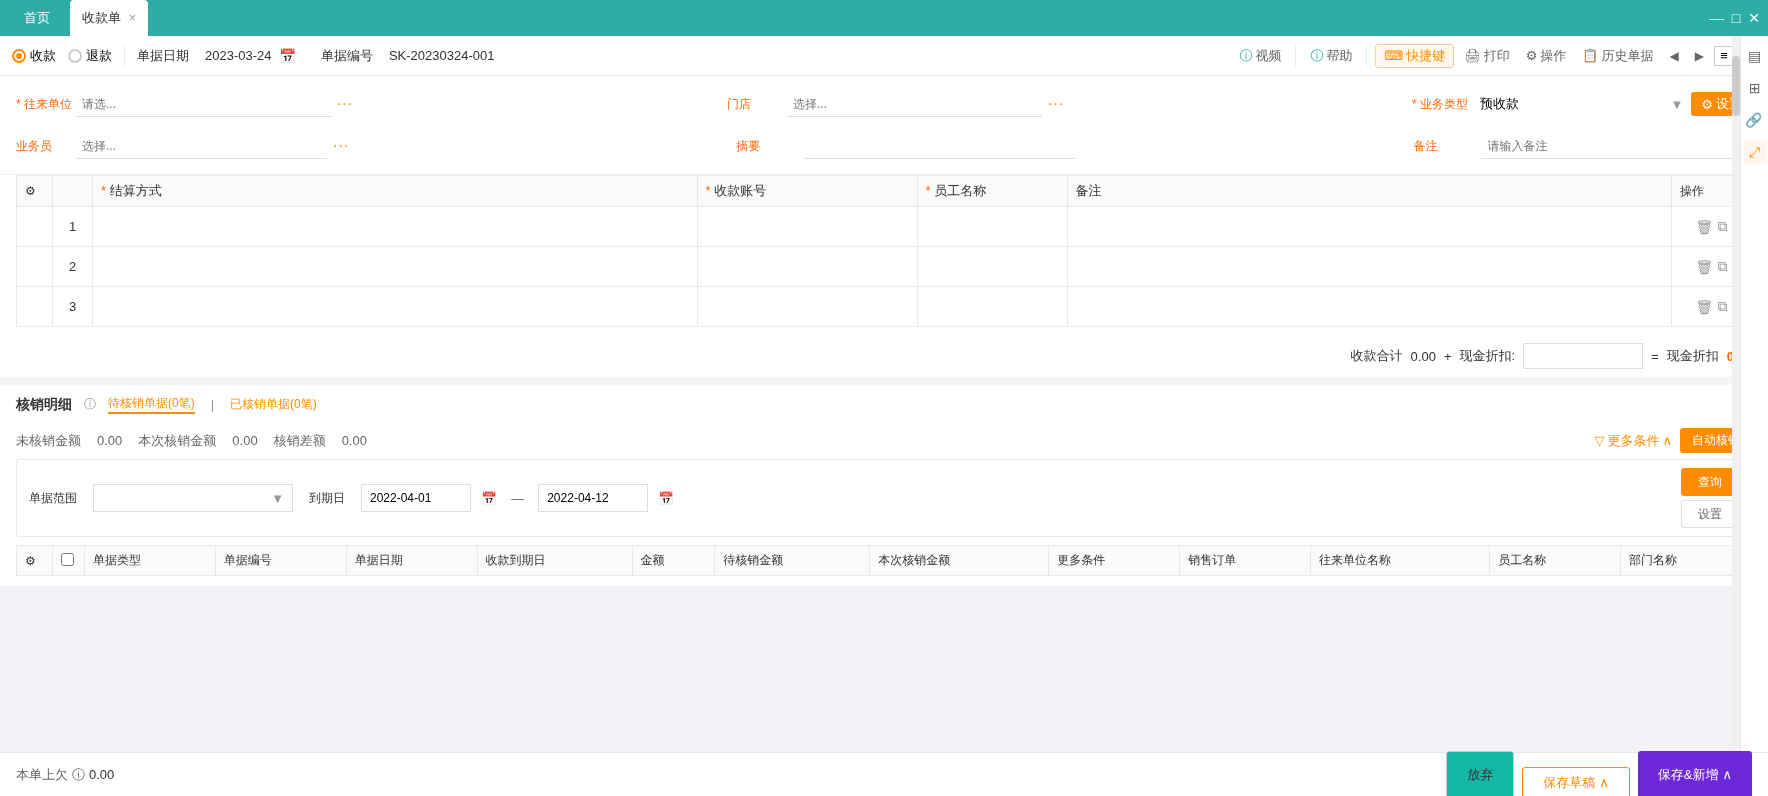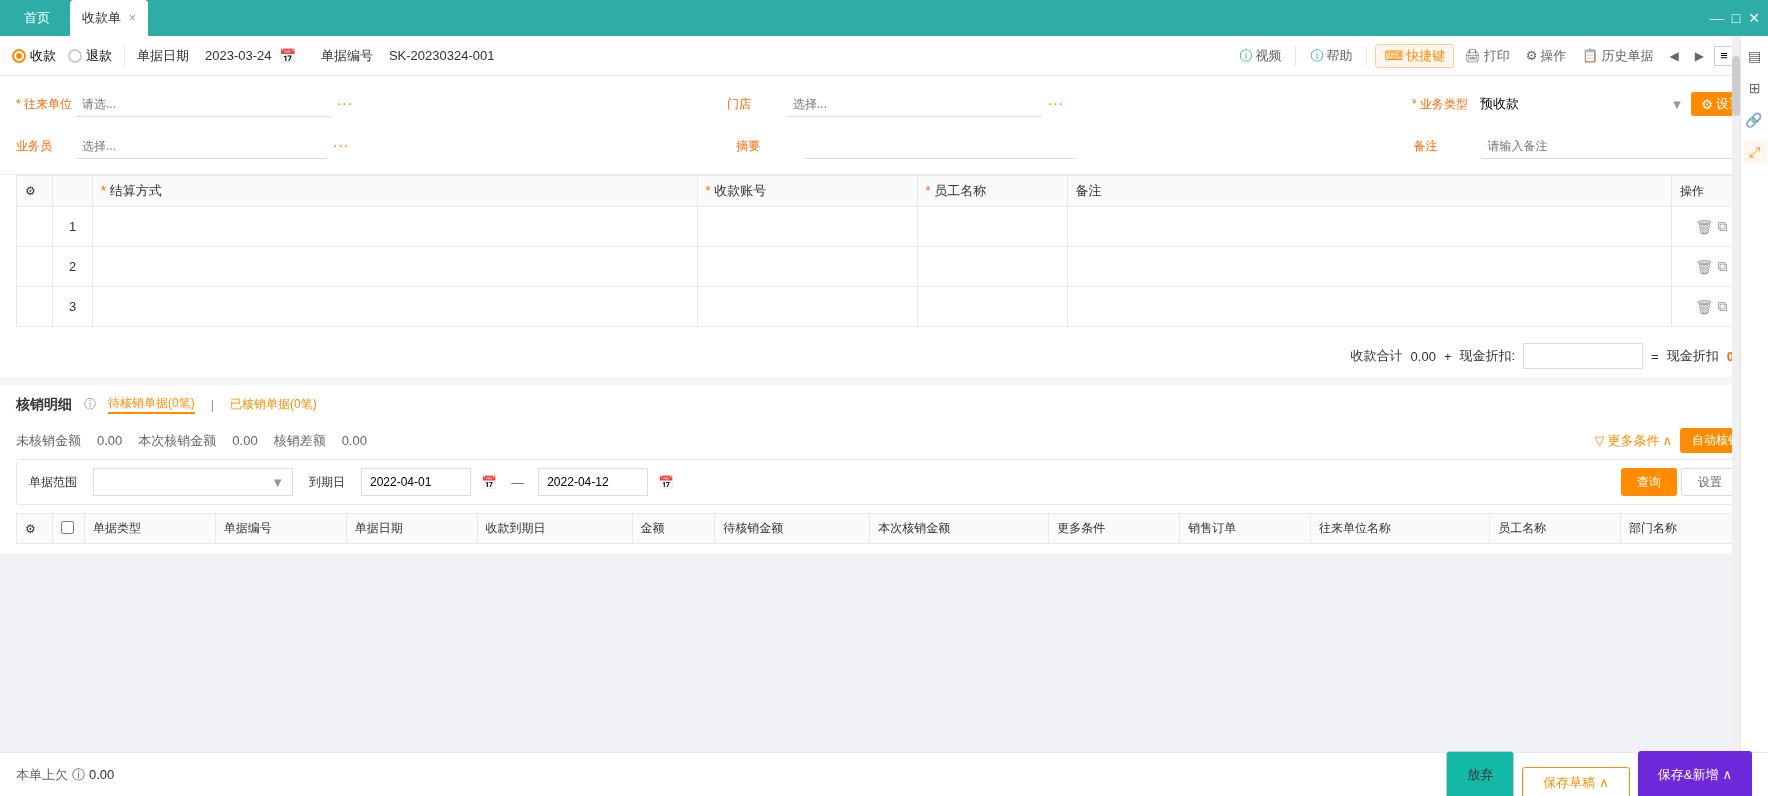--- a/index.html
+++ b/index.html
@@ -346,21 +346,21 @@
         </div>
       </div>
       <div class="search-field">
         <span class="search-label">到期日</span>
         <input class="search-input-date" type="text" style="margin-left: 8px;" value="2022-04-01">
         <span style="color:#999;margin-left:2px;cursor:pointer;">📅</span>
         <span style="margin:0 6px;color:#666;">—</span>
         <input class="search-input-date" type="text" value="2022-04-12" style="">
         <span style="color:#999;margin-left:2px;cursor:pointer;">📅</span>
       </div>
-      <div class="search-btns" style="margin-left:auto;display:flex;flex-direction:row;gap:4px;">
+      <div class="search-btns" style="margin-left:auto;display:flex;flex-direction:column;gap:4px;">
         <button class="search-btn">查询</button>
         <button class="setting-btn">设置</button>
       </div>
     </div>
 
     <table class="bottom-table">
       <thead>
         <tr>
           <th style="width:36px;">⚙</th>
           <th style="width:32px;"><input type="checkbox" style=""></th>

